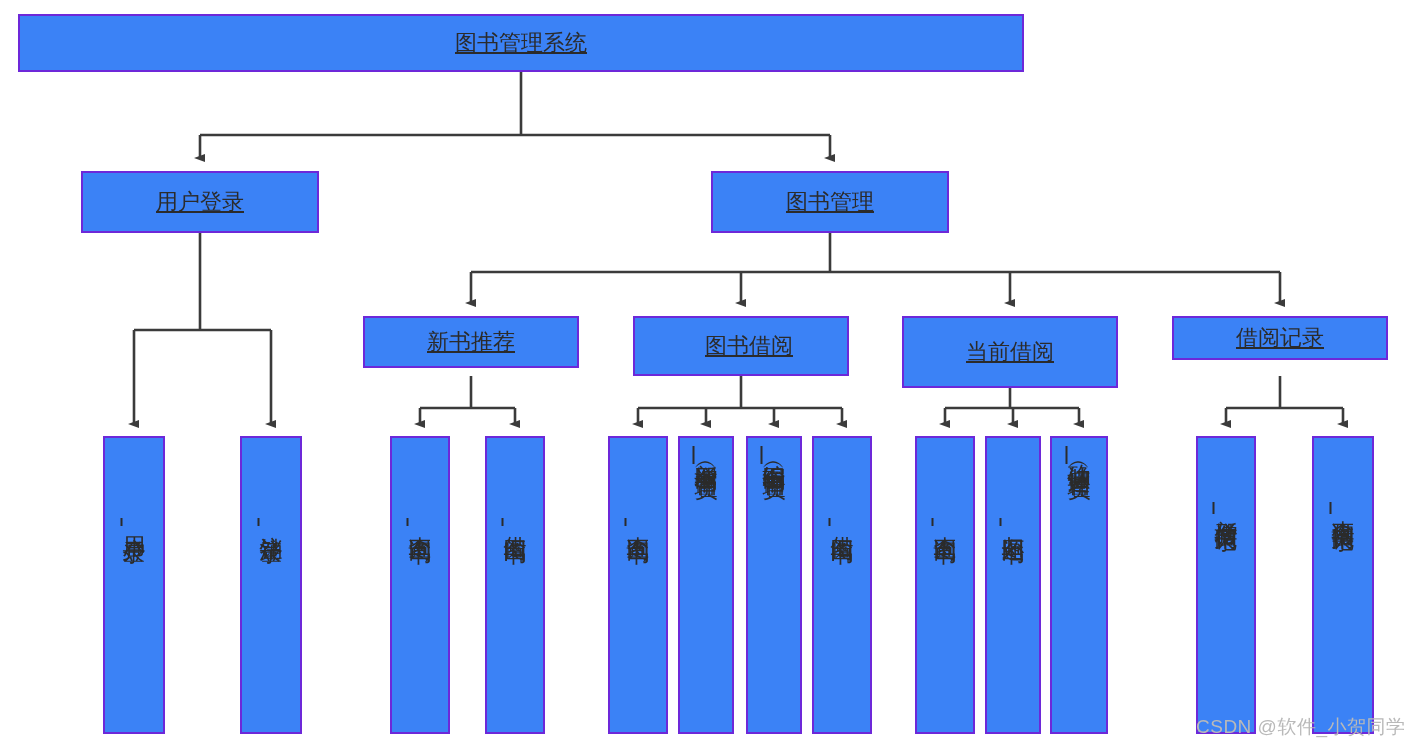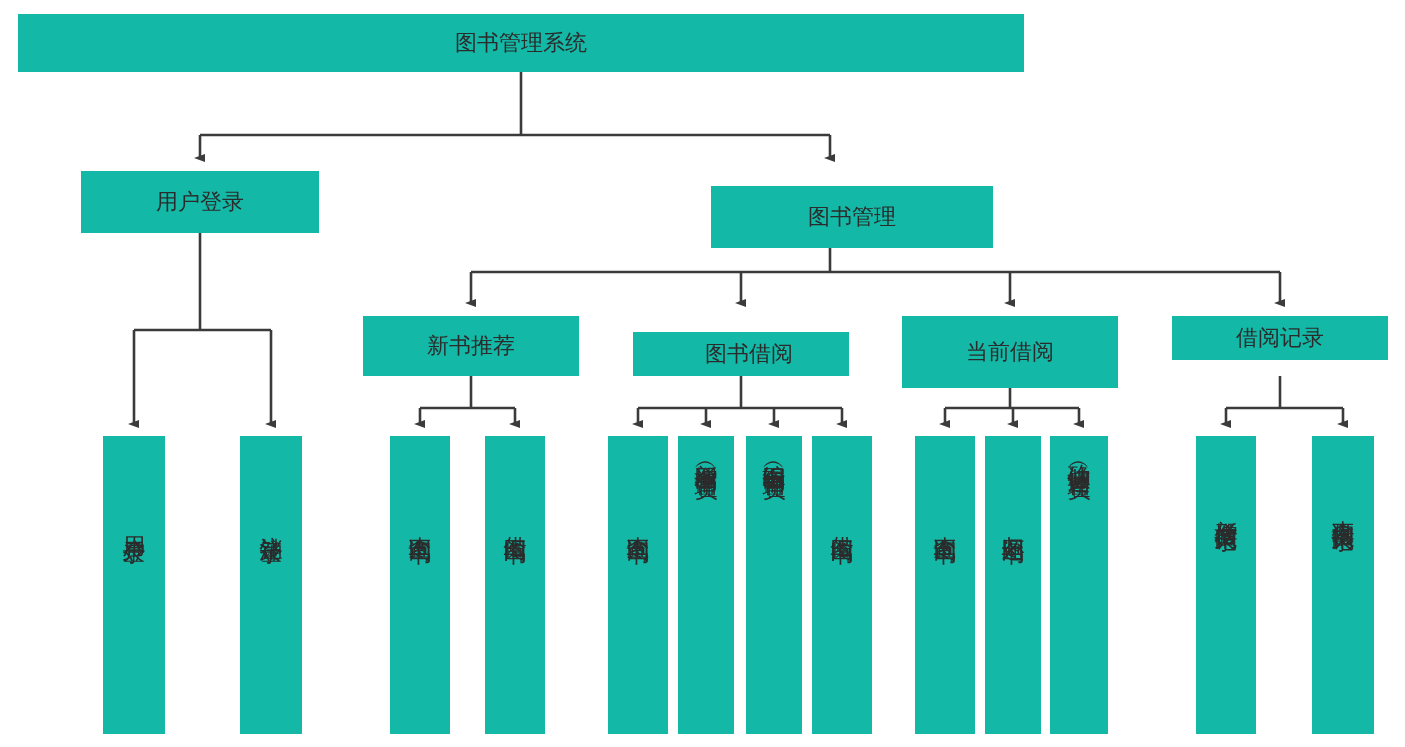--- a/index.html
+++ b/index.html
@@ -21,26 +21,27 @@
     position: absolute;
     left: 0;
     top: 0;
     width: 1405px;
     height: 747px;
     pointer-events: none;
   }
   .node {
     position: absolute;
     box-sizing: border-box;
-    background: #14b8a6;
-    border: 2px solid #14b8a6;
+    background: #3b82f6;
+    border: 2px solid #6d28d9;
     display: flex;
     align-items: center;
     justify-content: center;
     color: #2b2b2b;
+    text-decoration: underline;
   }
   .node .label {
     display: block;
     text-align: center;
     line-height: 1.18;
     white-space: nowrap;
   }
   .node.horizontal .label {
     font-size: 22px;
   }
@@ -129,27 +130,27 @@
     </g>
   </svg>
 
   <div id="nodes">
       <div class="node root horizontal" style="left: 18px; top: 14px; width: 1006px; height: 58px;">
         <span class="label">图书管理系统</span>
       </div>
       <div class="node horizontal" style="left: 81px; top: 171px; width: 238px; height: 62px;">
         <span class="label">用户登录</span>
       </div>
-      <div class="node horizontal" style="left: 711px; top: 186px; width: 282px; height: 62px;">
+      <div class="node horizontal" style="left: 711px; top: 171px; width: 238px; height: 62px;">
         <span class="label">图书管理</span>
       </div>
-      <div class="node horizontal" style="left: 363px; top: 316px; width: 216px; height: 60px;">
+      <div class="node horizontal" style="left: 363px; top: 316px; width: 216px; height: 52px;">
         <span class="label">新书推荐</span>
       </div>
-      <div class="node horizontal" style="left: 633px; top: 332px; width: 216px; height: 44px; padding-left: 16px;">
+      <div class="node horizontal" style="left: 633px; top: 316px; width: 216px; height: 60px; padding-left: 16px;">
         <span class="label">图书借阅</span>
       </div>
       <div class="node horizontal" style="left: 902px; top: 316px; width: 216px; height: 72px;">
         <span class="label">当前借阅</span>
       </div>
       <div class="node horizontal" style="left: 1172px; top: 316px; width: 216px; height: 44px;">
         <span class="label">借阅记录</span>
       </div>
       <div class="node vertical mid" style="left: 103px; top: 436px; width: 62px; height: 298px;">
         <span class="label">用户登录</span>
@@ -185,14 +186,15 @@
         <span class="label">确认归还（管理员）</span>
       </div>
       <div class="node vertical mid3" style="left: 1196px; top: 436px; width: 60px; height: 298px;">
         <span class="label">新增借阅记录</span>
       </div>
       <div class="node vertical mid3" style="left: 1312px; top: 436px; width: 62px; height: 298px;">
         <span class="label">查询借阅记录</span>
       </div>
     </div>
 
+  <div class="watermark" style="left: 1196px; top: 714px;">CSDN @软件_小贺同学</div>
 
 </div>
 
 </body></html>

